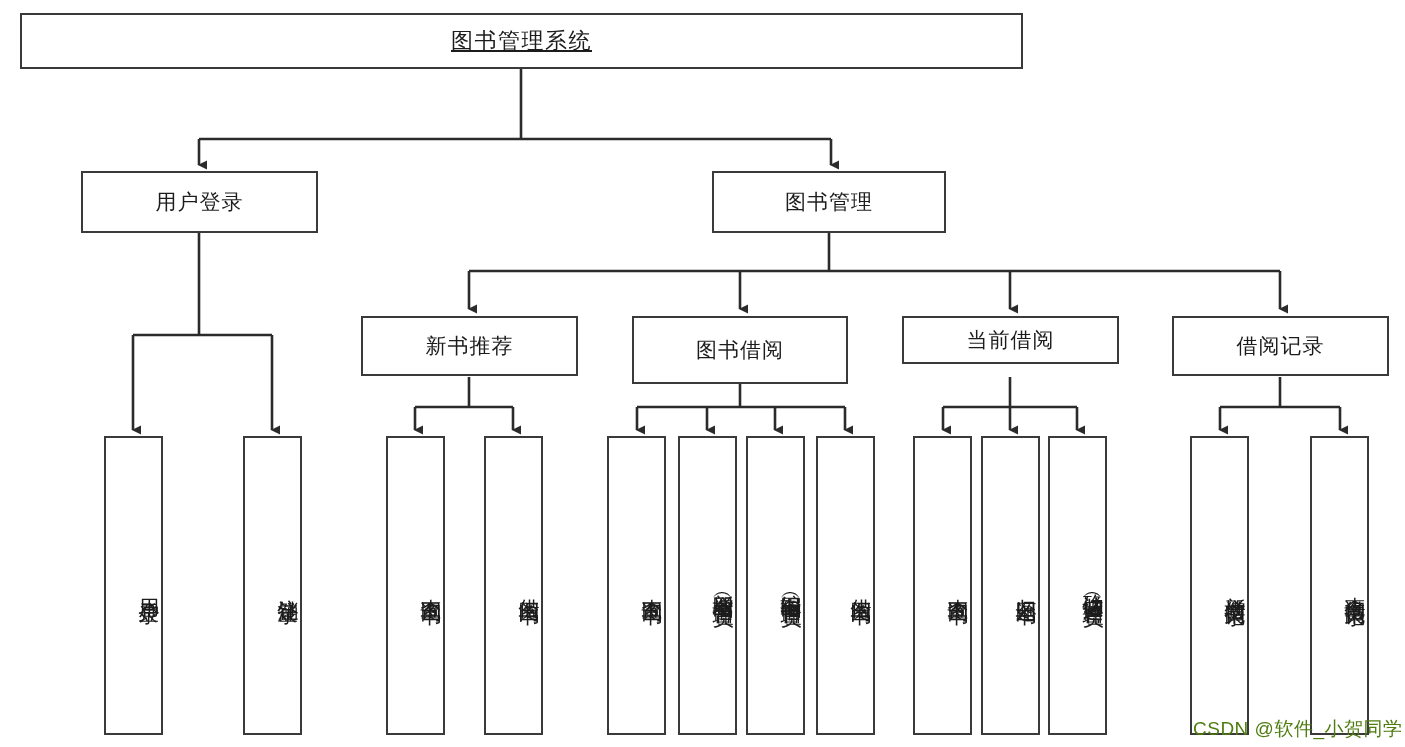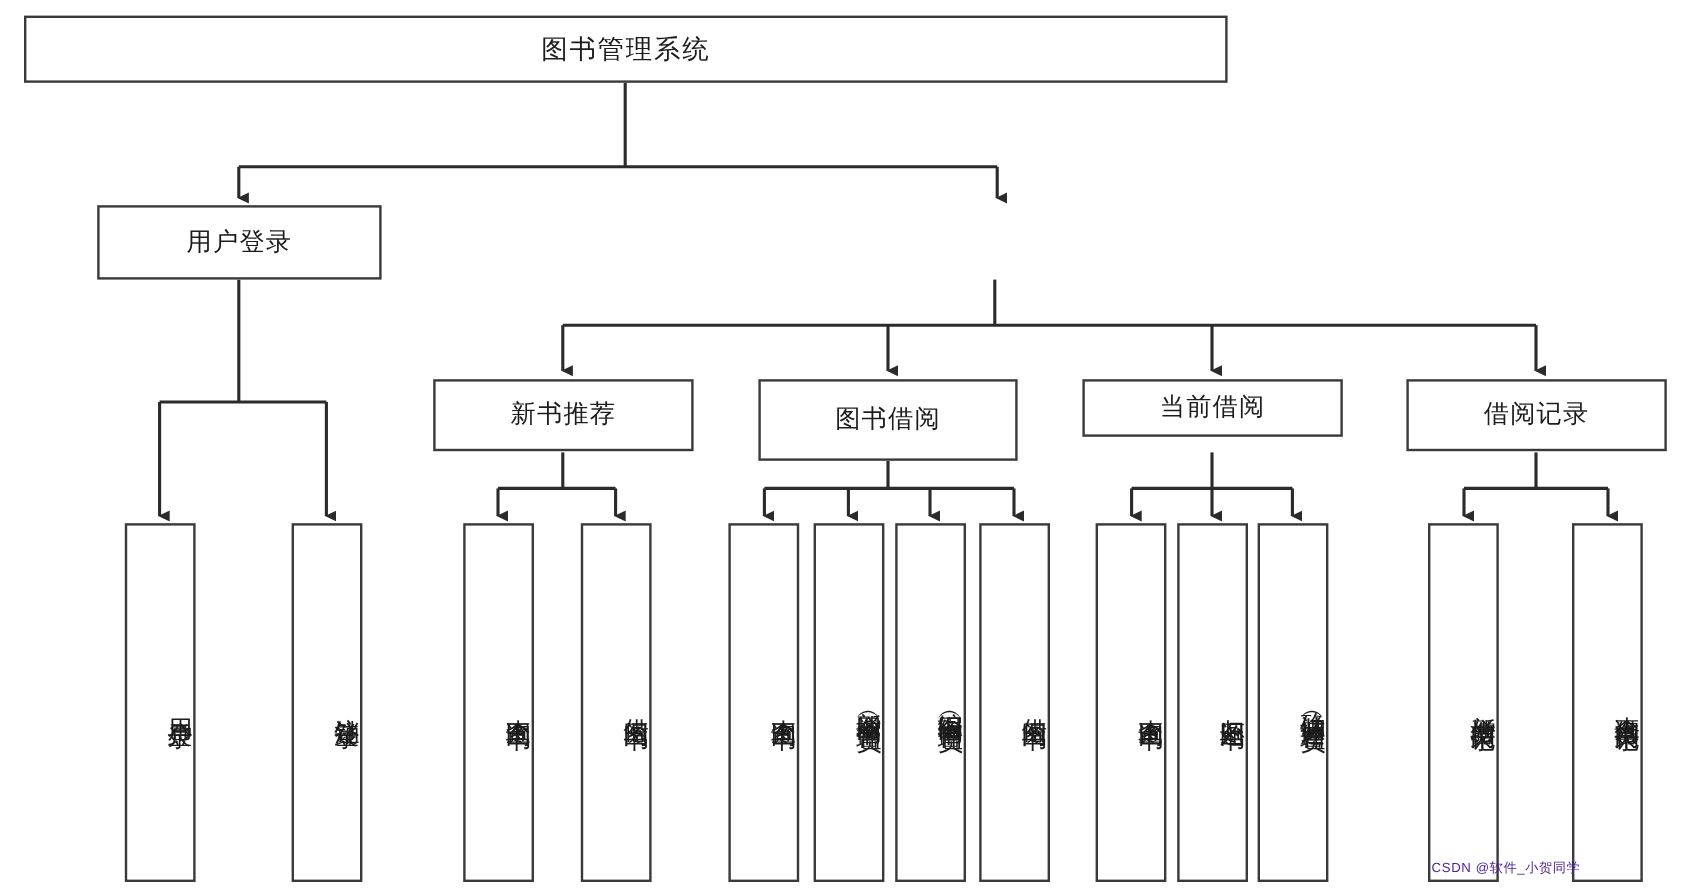--- a/index.html
+++ b/index.html
@@ -37,40 +37,41 @@
     line-height: 1.18;
     text-align: center;
   }
   .node.horiz {
     font-size: 21px;
     letter-spacing: 1px;
   }
   .node.root {
     font-size: 22px;
     letter-spacing: 1.5px;
+    text-decoration: underline;
   }
   .node.leaf {
     writing-mode: vertical-rl;
     text-orientation: upright;
     font-size: 21px;
     letter-spacing: 2px;
     padding: 6px 0;
     align-items: flex-start;
     justify-content: center;
   }
   .leaf-text {
     writing-mode: vertical-rl;
     text-orientation: upright;
     white-space: normal;
     display: block;
   }
   .watermark {
     position: absolute;
-    font-size: 11px;
-    color: #4c1d95;
+    font-size: 19px;
+    color: #4d7c0f;
     letter-spacing: 0.5px;
     white-space: nowrap;
     user-select: none;
   }
 </style>
 </head>
 <body>
 
 <div id="canvas">
 
@@ -124,20 +125,23 @@
     </g>
   </svg>
 
   <div class="node root" style="left:20px; top:13px; width:1003px; height:56px;">
     <span>图书管理系统</span>
   </div>
 
   <div class="node horiz" style="left:81px; top:171px; width:237px; height:62px;">
     <span>用户登录</span>
   </div>
+  <div class="node horiz" style="left:712px; top:171px; width:234px; height:62px;">
+    <span>图书管理</span>
+  </div>
 
   <div class="node horiz" style="left:361px; top:316px; width:217px; height:60px;">
     <span>新书推荐</span>
   </div>
   <div class="node horiz" style="left:632px; top:316px; width:216px; height:68px;">
     <span>图书借阅</span>
   </div>
   <div class="node horiz" style="left:902px; top:316px; width:217px; height:48px;">
     <span>当前借阅</span>
   </div>

